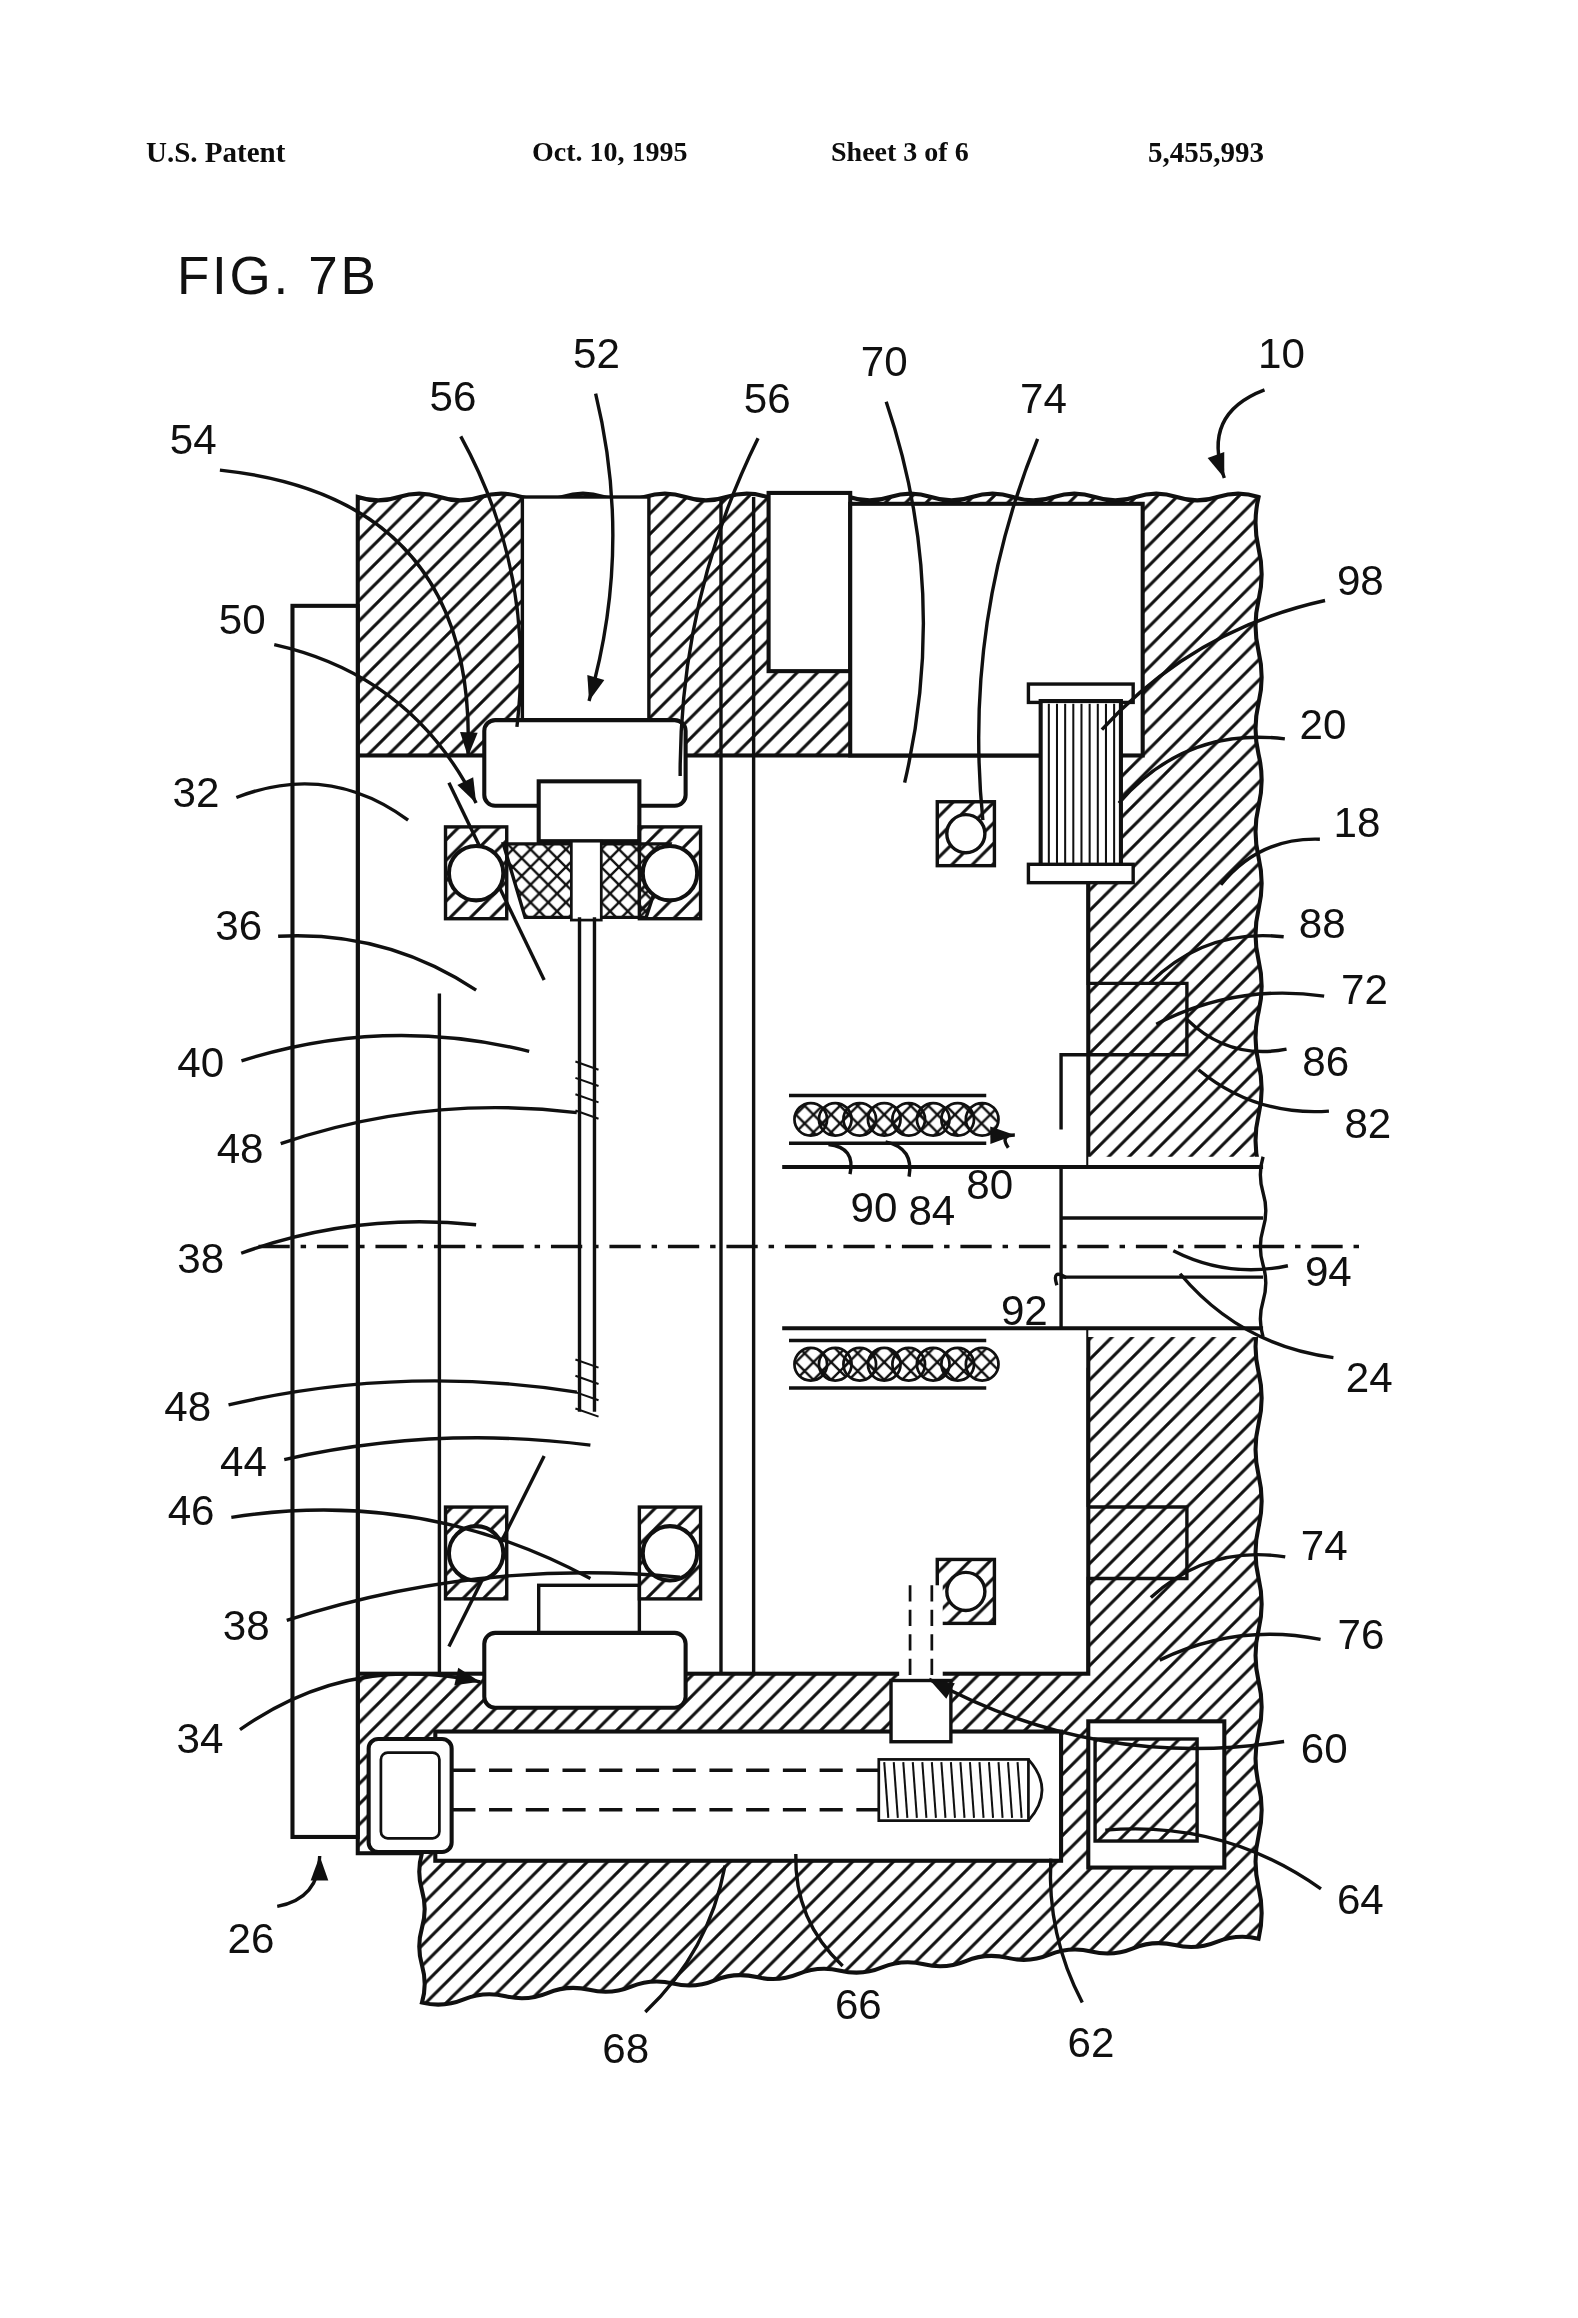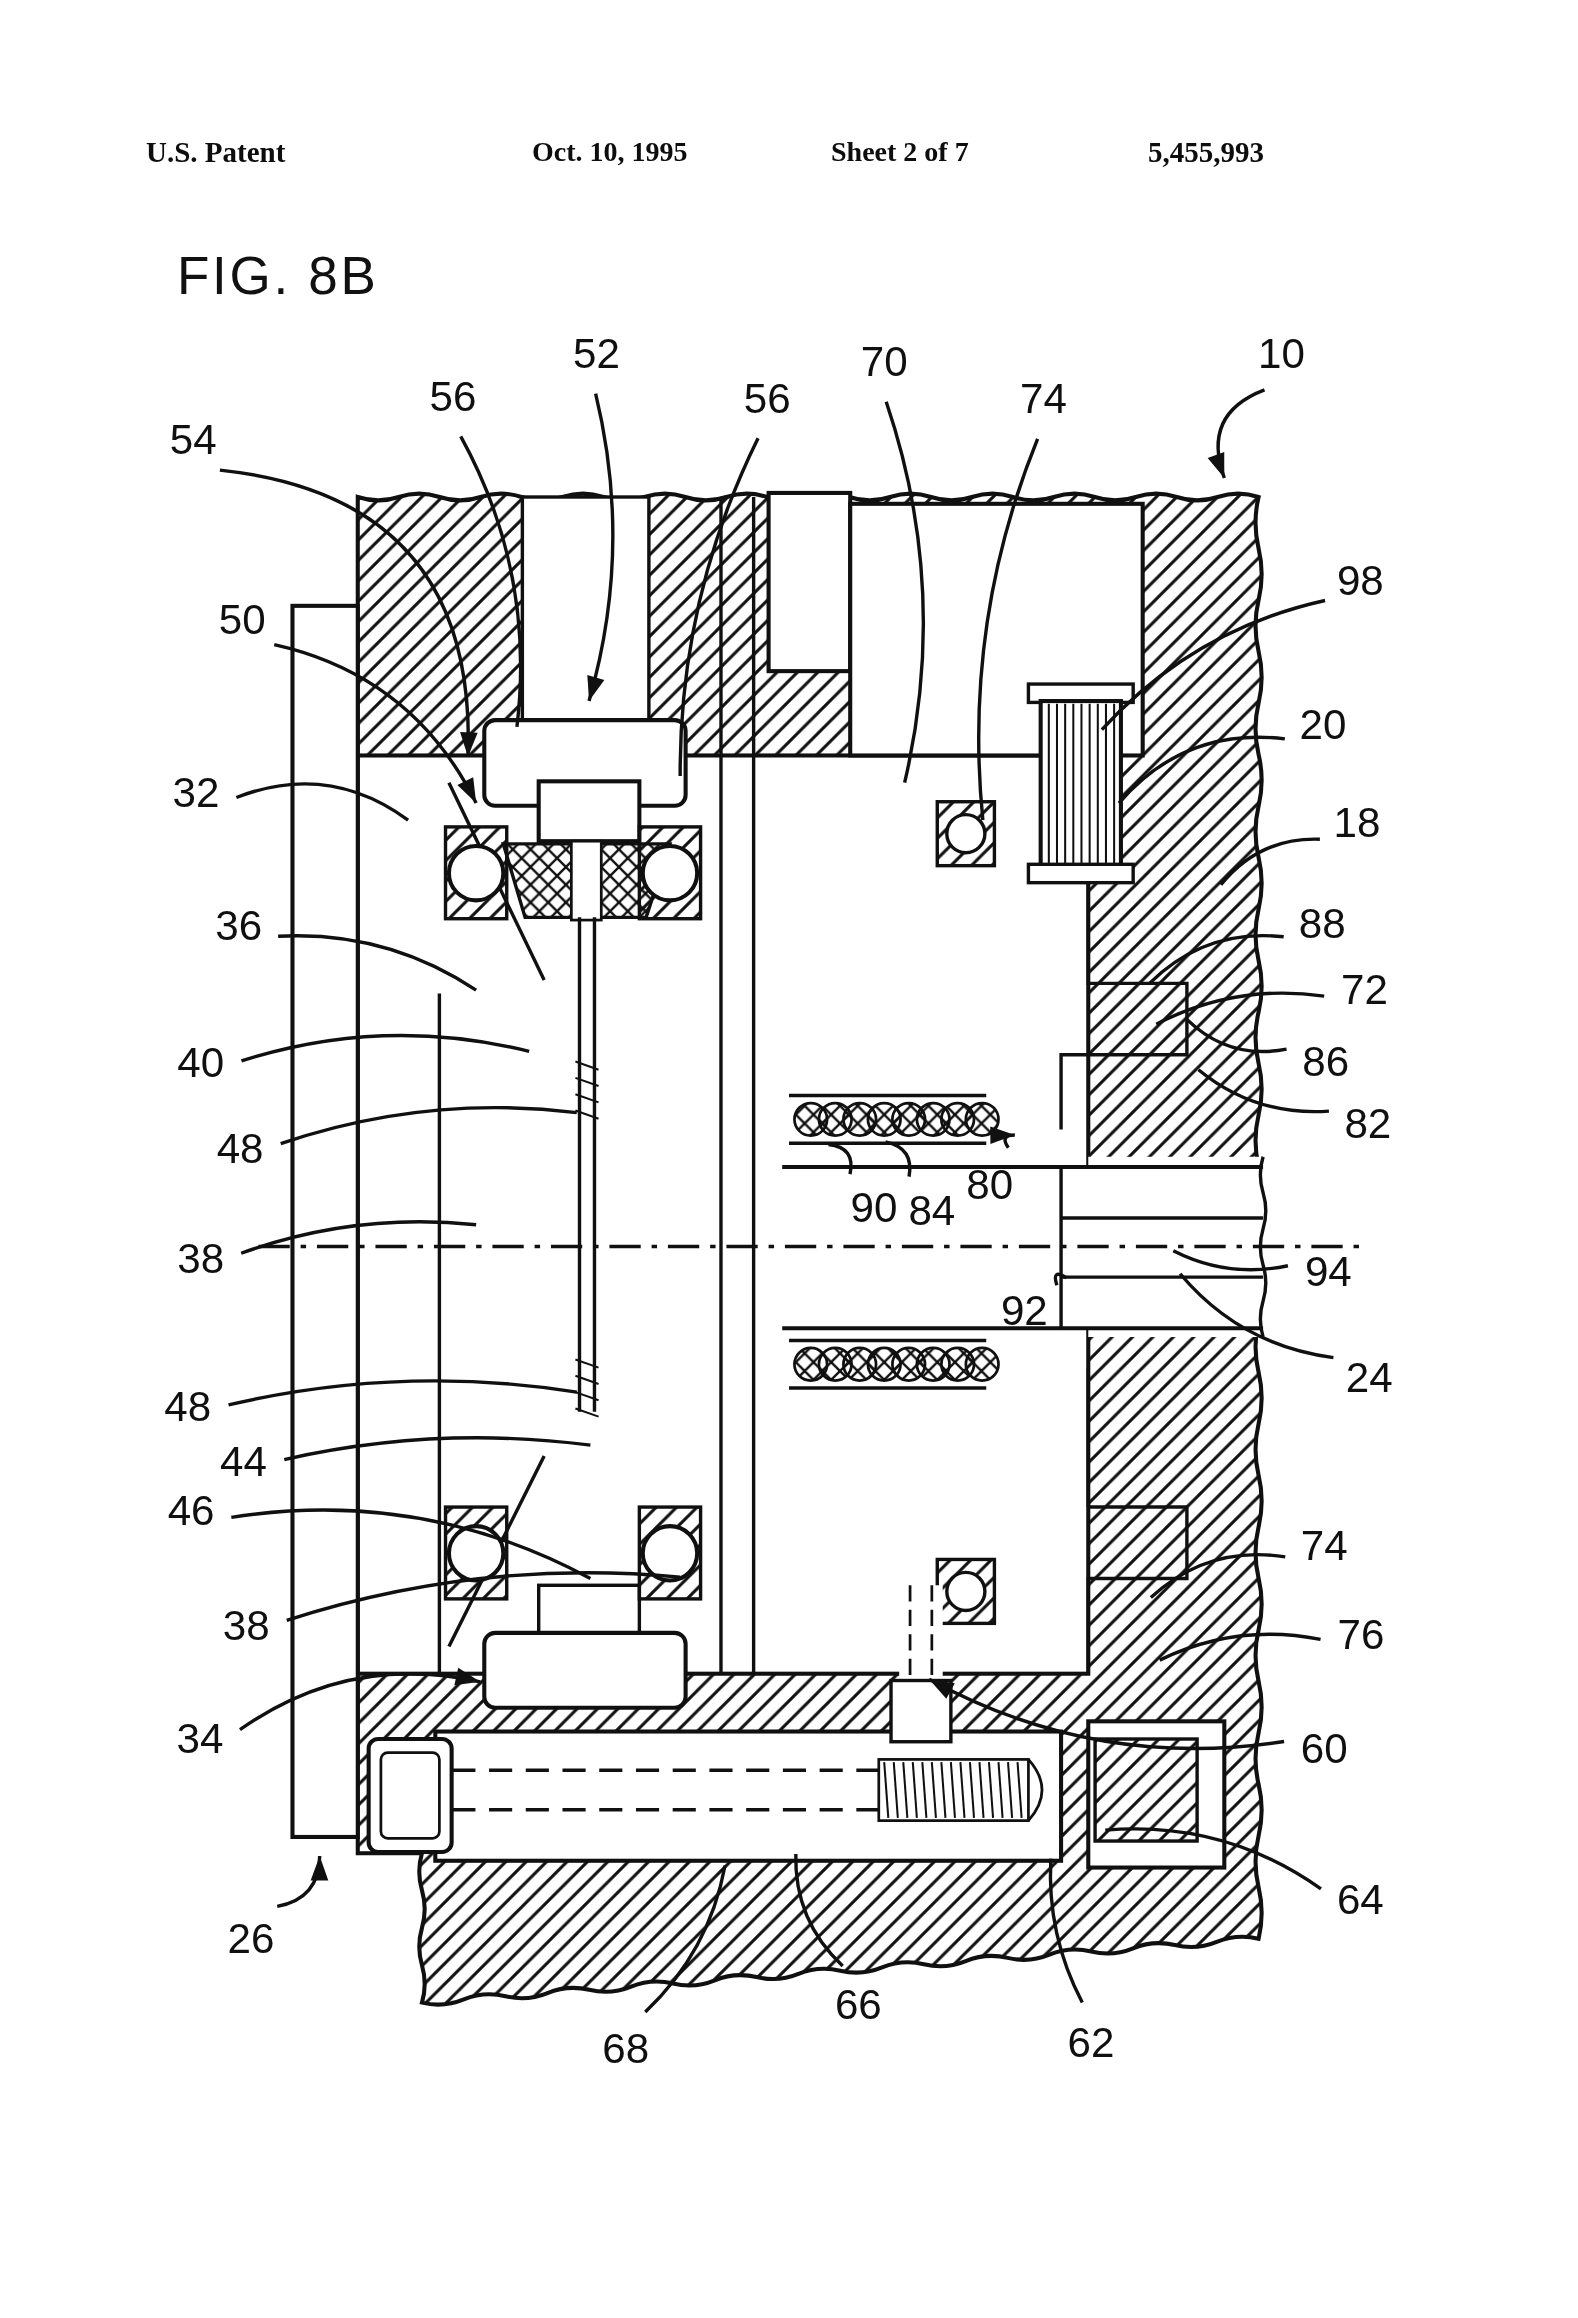--- a/index.html
+++ b/index.html
@@ -12,24 +12,24 @@
   svg{position:absolute;left:0;top:0;}
   text.ref{font-family:"Liberation Sans",sans-serif;font-size:62px;fill:#101010;}
 </style>
 </head>
 <body>
 
 <div class="page">
 
   <div class="hdr hdr-big" style="left:146px">U.S. Patent</div>
   <div class="hdr hdr-small" style="left:532px">Oct. 10, 1995</div>
-  <div class="hdr hdr-small" style="left:831px">Sheet 2 of 7</div>
+  <div class="hdr hdr-small" style="left:831px">Sheet 3 of 6</div>
   <div class="hdr hdr-big" style="left:1148px">5,455,993</div>
 
-  <div class="fig-label">FIG. 8B</div>
+  <div class="fig-label">FIG. 7B</div>
 
   <svg id="draw" width="1578" height="2319" viewBox="0 0 2320 3408">
     <defs>
       <pattern id="hatch" width="30" height="30" patternUnits="userSpaceOnUse">
         <path d="M-6,36 L36,-6 M-6,6 L6,-6 M24,36 L36,24" stroke="#101010" stroke-width="4.5" fill="none"></path>
       </pattern>
       <pattern id="xhatch" width="26" height="26" patternUnits="userSpaceOnUse">
         <path d="M0,26 L26,0 M0,0 L26,26" stroke="#101010" stroke-width="3.5" fill="none"></path>
       </pattern>
     </defs>

